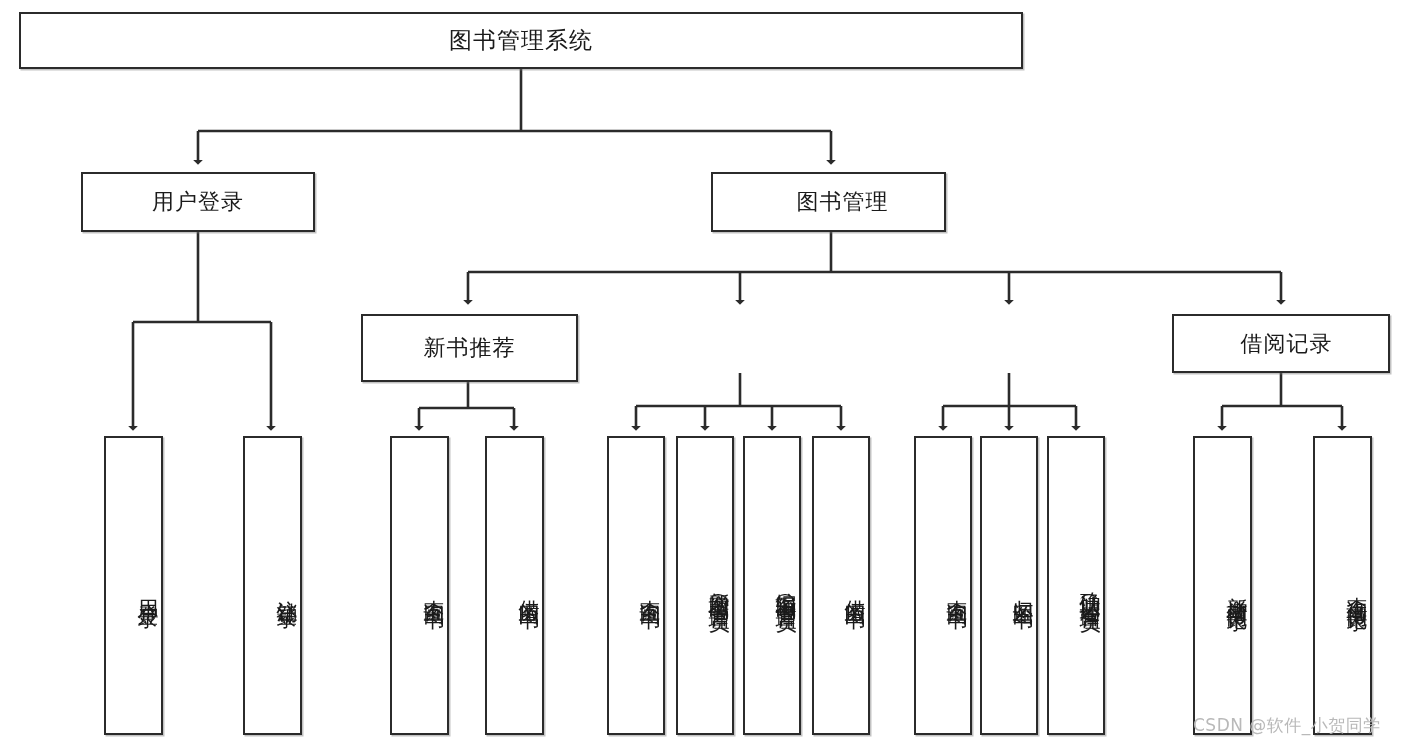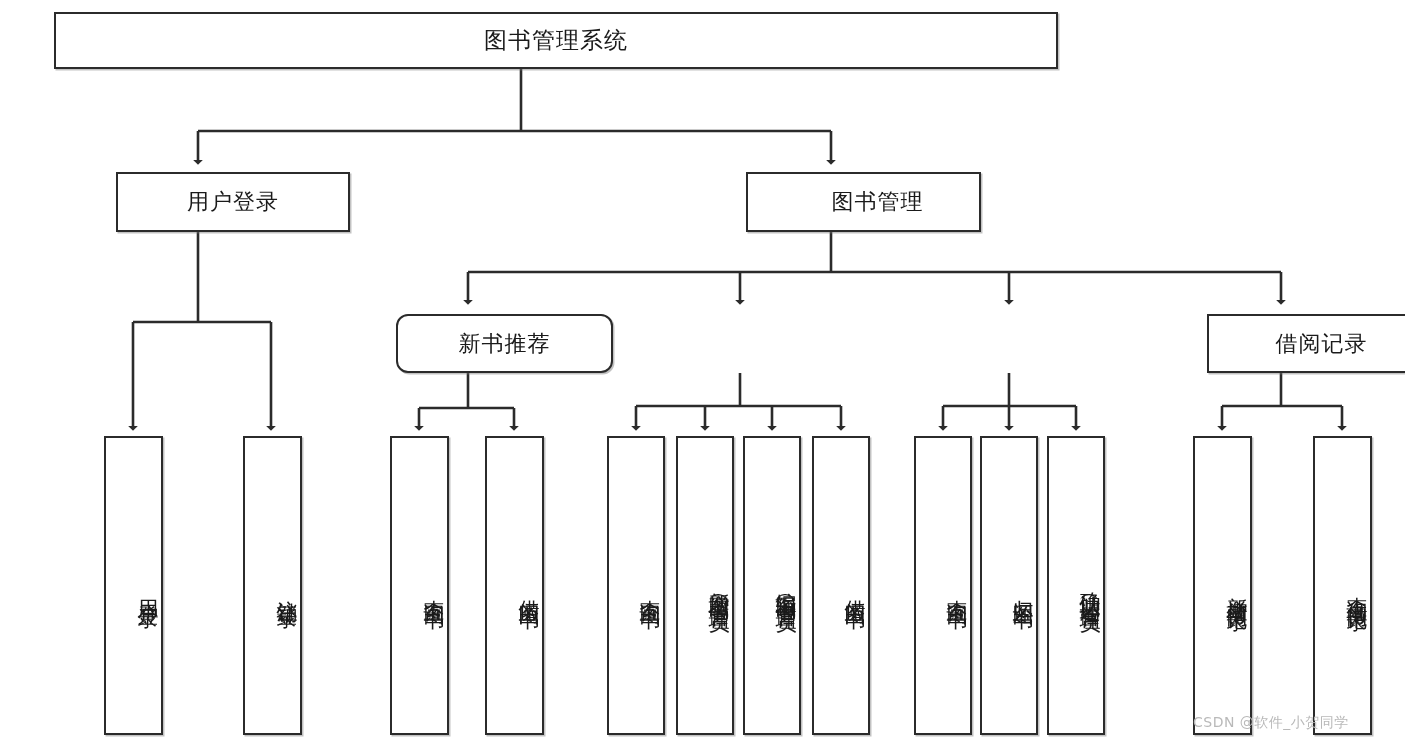--- a/index.html
+++ b/index.html
@@ -31,21 +31,20 @@
     display: flex;
     align-items: center;
     justify-content: center;
     color: #1a1a1a;
     box-shadow: 1.5px 1.5px 0 rgba(120,120,120,0.45);
   }
   .node.horiz {
     font-size: 22px;
     letter-spacing: 1px;
     line-height: 1.15;
-    margin-left: 35px;
   }
   .node.root {
     font-size: 23px;
   }
   .node.vert {
     writing-mode: vertical-rl;
     text-orientation: upright;
     font-size: 21px;
     letter-spacing: 3px;
     line-height: 1.25;
@@ -54,21 +53,21 @@
     justify-content: center;
   }
   .node.vert .vtext {
     writing-mode: vertical-rl;
     text-orientation: upright;
     white-space: nowrap;
   }
   .watermark {
     position: absolute;
     color: #b9b9b9;
-    font-size: 14px;
+    font-size: 17px;
     letter-spacing: 0.5px;
     white-space: nowrap;
     user-select: none;
   }
 </style>
 </head>
 <body>
 
 <div id="canvas">
 
@@ -129,21 +128,21 @@
     <span>图书管理系统</span>
   </div>
 
   <div class="node horiz" style="left:81px; top:172px; width:234px; height:60px;">
     <span>用户登录</span>
   </div>
   <div class="node horiz" style="left:711px; top:172px; width:235px; height:60px;padding-left:28px;">
     <span>图书管理</span>
   </div>
 
-  <div class="node horiz" style="left:361px; top:314px; width:217px; height:59px;border-radius:12px;">
+  <div class="node horiz" style="left:361px; top:314px; width:217px; height:68px;">
     <span>新书推荐</span>
   </div>
   <div class="node horiz" style="left:1172px; top:314px; width:218px; height:59px;padding-left:11px;">
     <span>借阅记录</span>
   </div>
 
   <div class="node vert" style="left:104px; top:436px; width:59px; height:299px;">
     <span class="vtext">用户登录</span>
   </div>
   <div class="node vert" style="left:243px; top:436px; width:59px; height:299px;">

